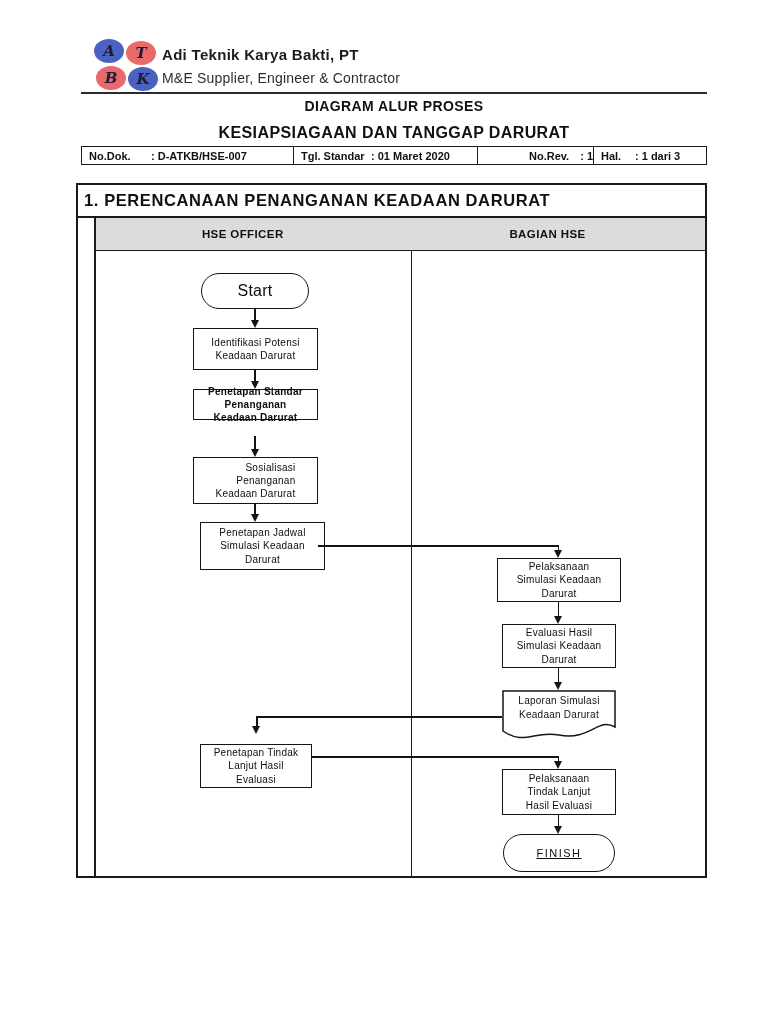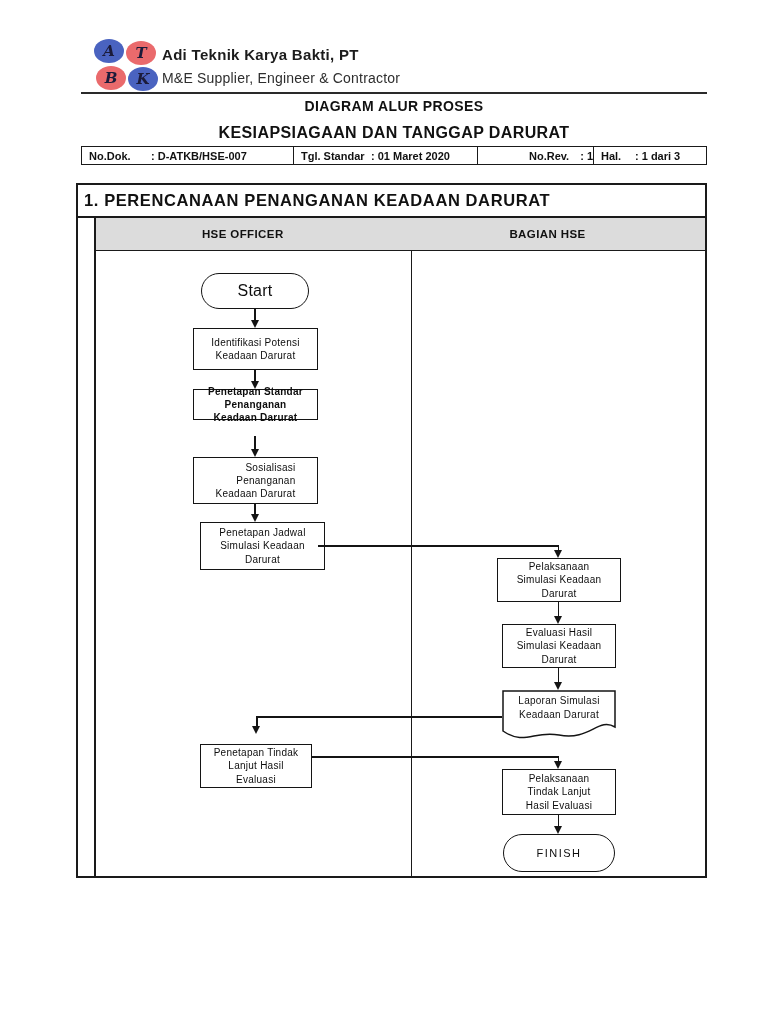--- a/index.html
+++ b/index.html
@@ -190,16 +190,16 @@
     <div class="vline" style="left:557.6px;top:756px;height:6px;"></div>
     <div class="arrow-down" style="left:553.8px;top:761px;"></div>
 
     <div class="node" style="left:502px;top:769px;width:114px;height:46px;">Pelaksanaan
 Tindak Lanjut
 Hasil Evaluasi</div>
 
     <div class="vline" style="left:557.6px;top:815px;height:12px;"></div>
     <div class="arrow-down" style="left:553.8px;top:826px;"></div>
 
-    <div class="node stadium" style="left:503px;top:834px;width:112px;height:38px;font-size:11px;letter-spacing:1.5px;">FINISH</div>
+    <div class="node stadium" style="left:503px;top:834px;width:112px;height:38px;font-size:11px;letter-spacing:1.5px;text-decoration:underline;">FINISH</div>
 
   </div>
 </div>
 
 </body></html>

